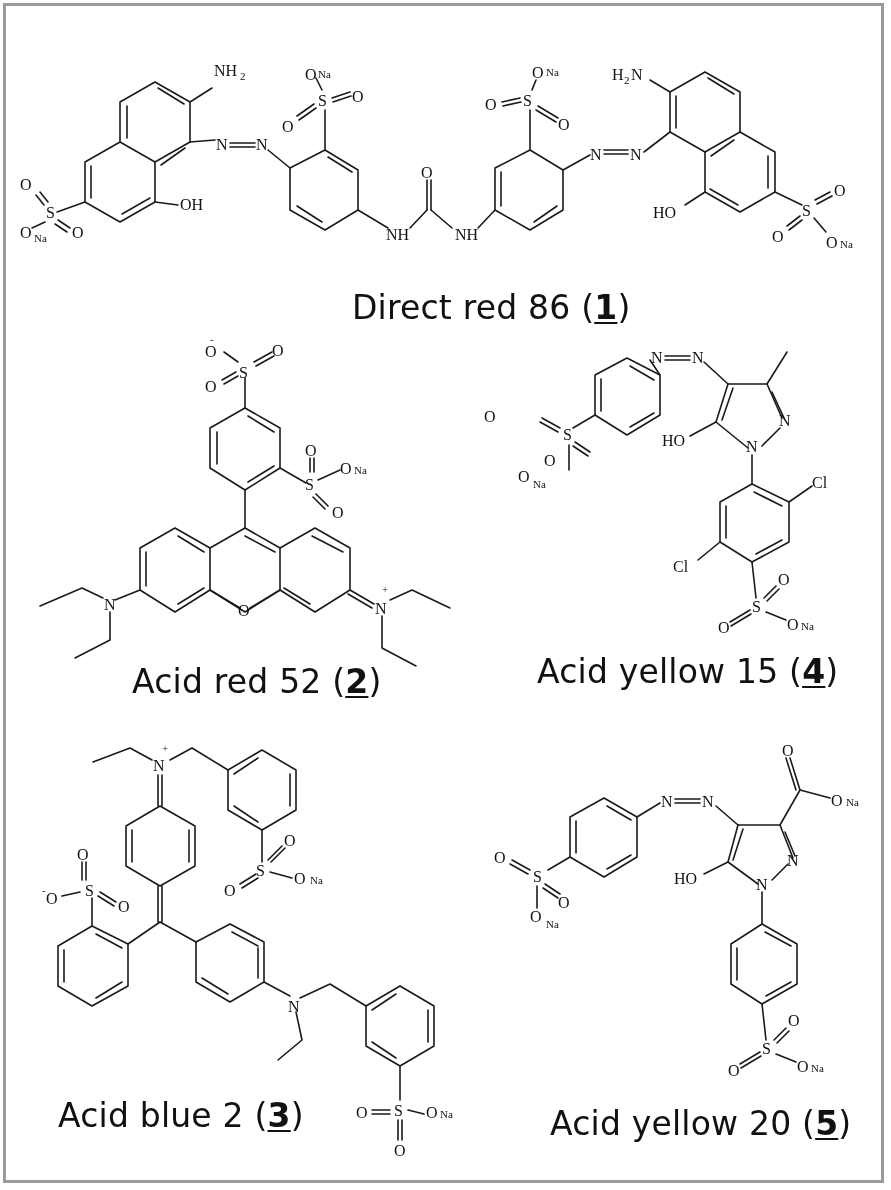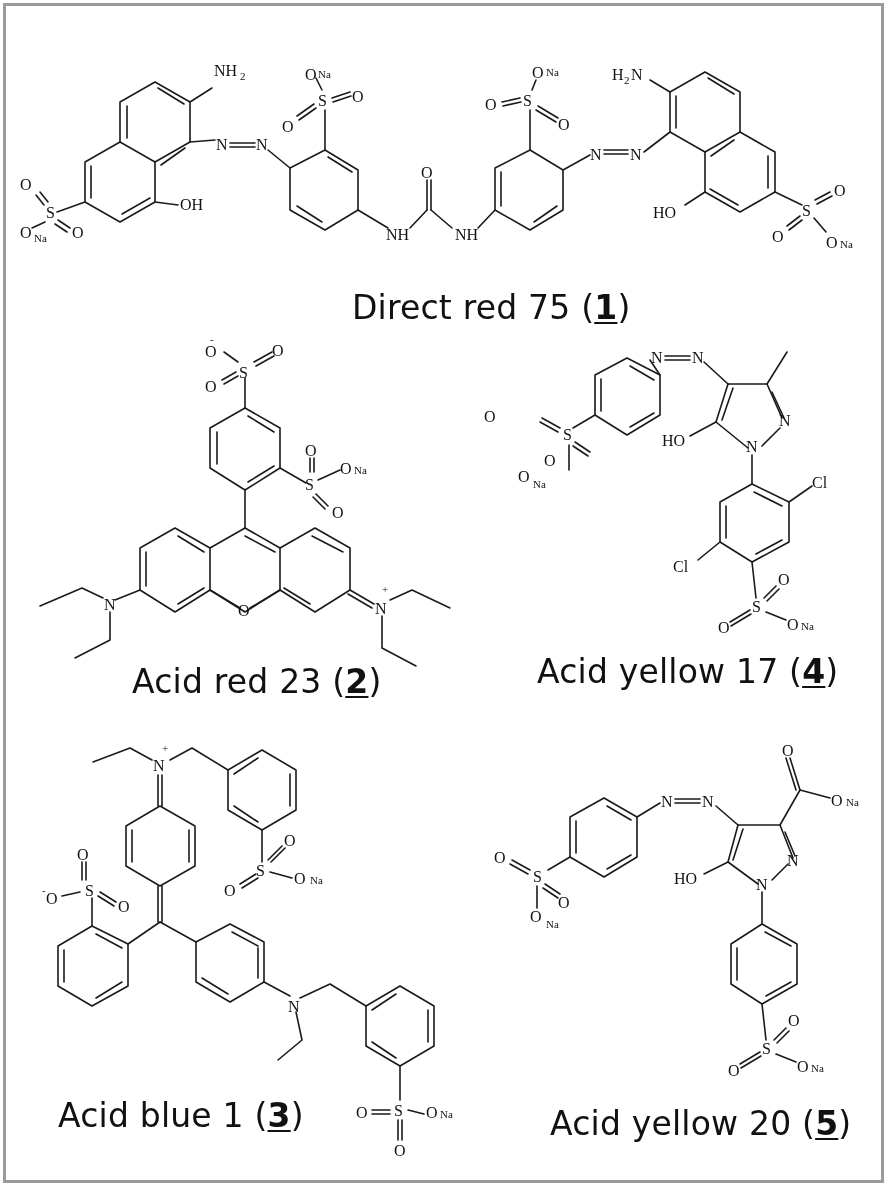--- a/index.html
+++ b/index.html
@@ -390,30 +390,30 @@
     <line x1="760" y1="1052" x2="740" y2="1064"></line>
       <line x1="761" y1="1056" x2="741" y2="1068"></line>
     <text class="atom" x="728" y="1076">O</text>
     <line x1="776" y1="1054" x2="796" y2="1062"></line>
     <text class="atom" x="797" y="1072">O</text>
     <text class="atom-sm" x="811" y="1072">Na</text>
   </g>
 </svg>
 
 <div class="caption" style="left:352px; top:288px;">
-  <span>Direct red 75 (</span><span class="num">1</span><span>)</span>
+  <span>Direct red 86 (</span><span class="num">1</span><span>)</span>
 </div>
 
 <div class="caption" style="left:132px; top:662px;">
-  <span>Acid red 23 (</span><span class="num">2</span><span>)</span>
+  <span>Acid red 52 (</span><span class="num">2</span><span>)</span>
 </div>
 
 <div class="caption" style="left:537px; top:652px;">
-  <span>Acid yellow 17 (</span><span class="num">4</span><span>)</span>
+  <span>Acid yellow 15 (</span><span class="num">4</span><span>)</span>
 </div>
 
 <div class="caption" style="left:58px; top:1096px;">
-  <span>Acid blue 1 (</span><span class="num">3</span><span>)</span>
+  <span>Acid blue 2 (</span><span class="num">3</span><span>)</span>
 </div>
 
 <div class="caption" style="left:550px; top:1104px;">
   <span>Acid yellow 20 (</span><span class="num">5</span><span>)</span>
 </div>
 
 </body></html>

